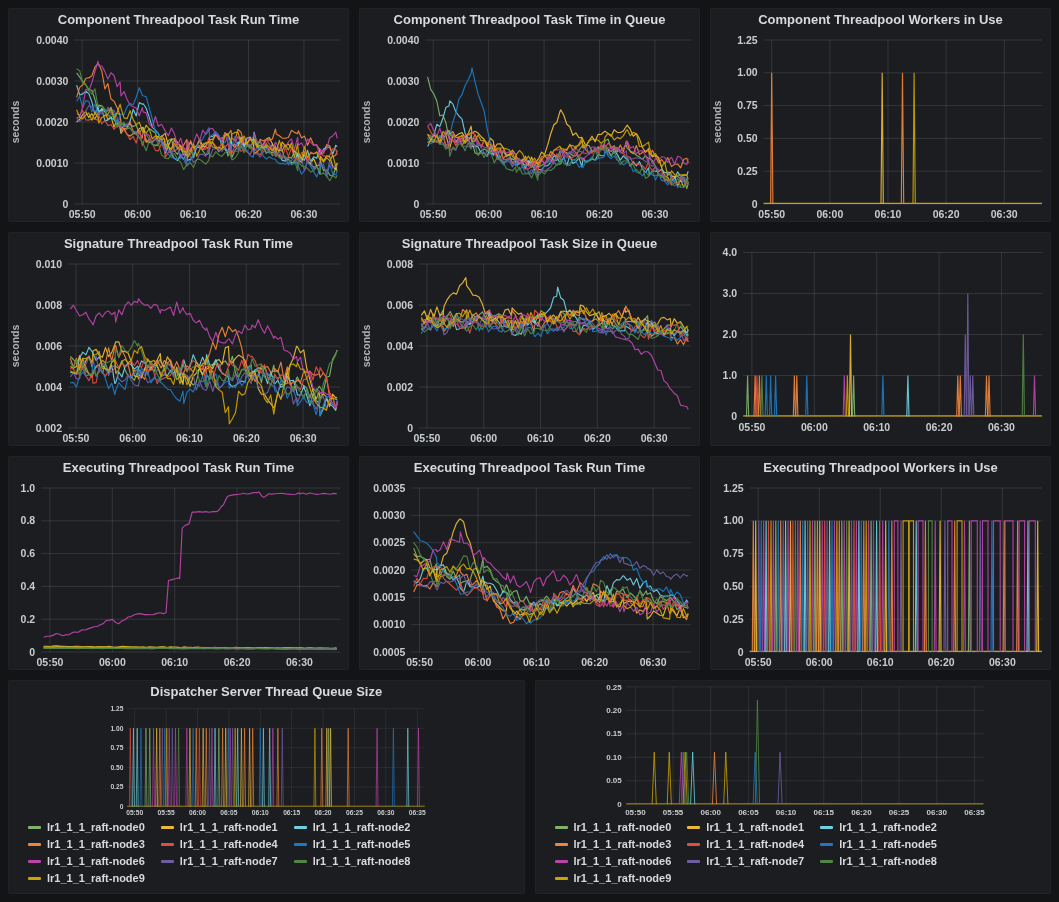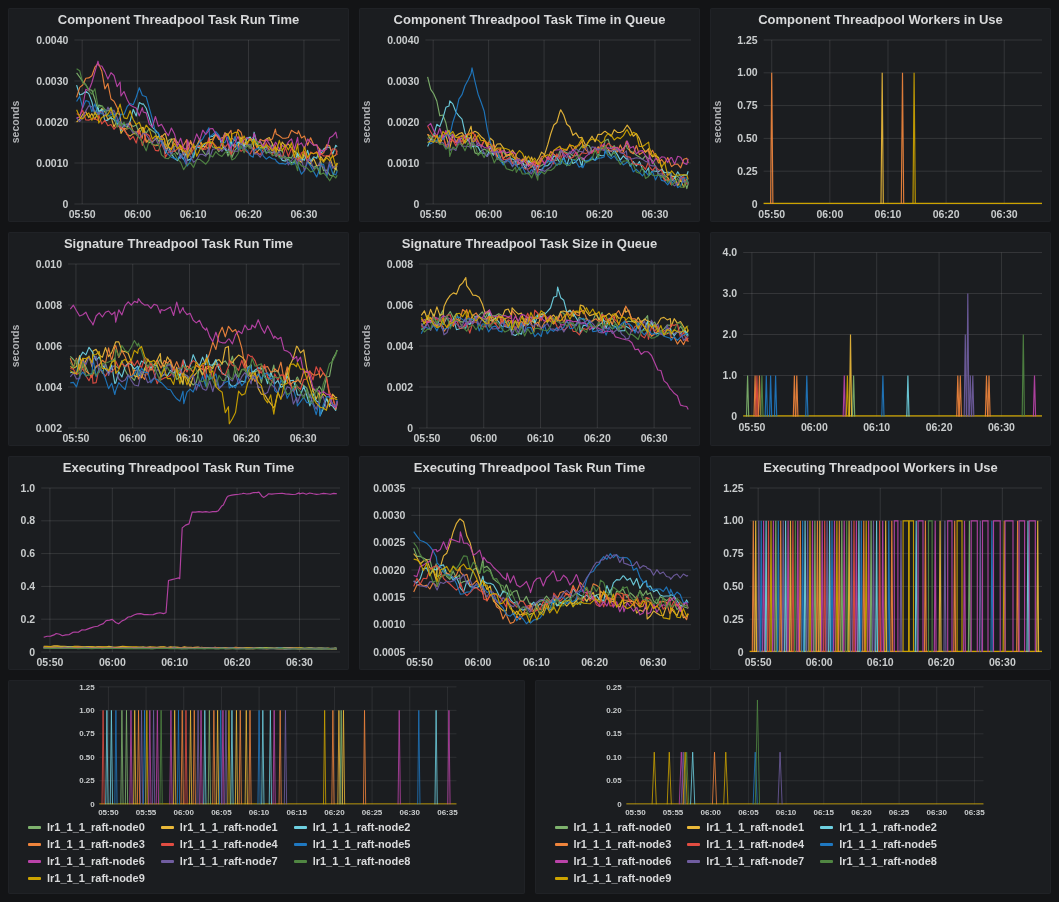--- a/index.html
+++ b/index.html
@@ -490,20 +490,21 @@
             <path d="M309.1,173.0L309.1,41.8L314.6,41.8L314.6,173.0" fill="none" stroke="#BA43A9" stroke-width="1.15" stroke-opacity="0.92"></path>
             <path d="M317.0,173.0L318.0,41.8L318.9,173.0" fill="none" stroke="#6ED0E0" stroke-width="1.15" stroke-opacity="0.92"></path>
             <path d="M319.2,173.0L319.2,41.8L325.3,41.8L325.3,173.0" fill="none" stroke="#BA43A9" stroke-width="1.15" stroke-opacity="0.92"></path>
             <path d="M326.8,173.0L327.7,41.8L328.6,173.0" fill="none" stroke="#EAB839" stroke-width="1.15" stroke-opacity="0.92"></path>
           </g>
         </svg>
     </div>
   </div>
   <div class="row">
     <div class="panel">
+      <div class="ptitle">Dispatcher Server Thread Queue Size</div>
       <svg class="chart" viewBox="0 0 517 181">
           <g>
             <line x1="39.6" x2="508" y1="163" y2="163" stroke="rgba(255,255,255,0.11)" stroke-width="1"></line>
             <line x1="39.6" x2="508" y1="132.2" y2="132.2" stroke="rgba(255,255,255,0.11)" stroke-width="1"></line>
             <line x1="39.6" x2="508" y1="101.39999999999999" y2="101.39999999999999" stroke="rgba(255,255,255,0.11)" stroke-width="1"></line>
             <line x1="39.6" x2="508" y1="70.6" y2="70.6" stroke="rgba(255,255,255,0.11)" stroke-width="1"></line>
             <line x1="39.6" x2="508" y1="39.8" y2="39.8" stroke="rgba(255,255,255,0.11)" stroke-width="1"></line>
             <line x1="39.6" x2="508" y1="9" y2="9" stroke="rgba(255,255,255,0.11)" stroke-width="1"></line>
             <line x1="51.45822784810116" x2="51.45822784810116" y1="9" y2="163" stroke="rgba(255,255,255,0.11)" stroke-width="1"></line>
             <line x1="100.86751054852311" x2="100.86751054852311" y1="9" y2="163" stroke="rgba(255,255,255,0.11)" stroke-width="1"></line>

